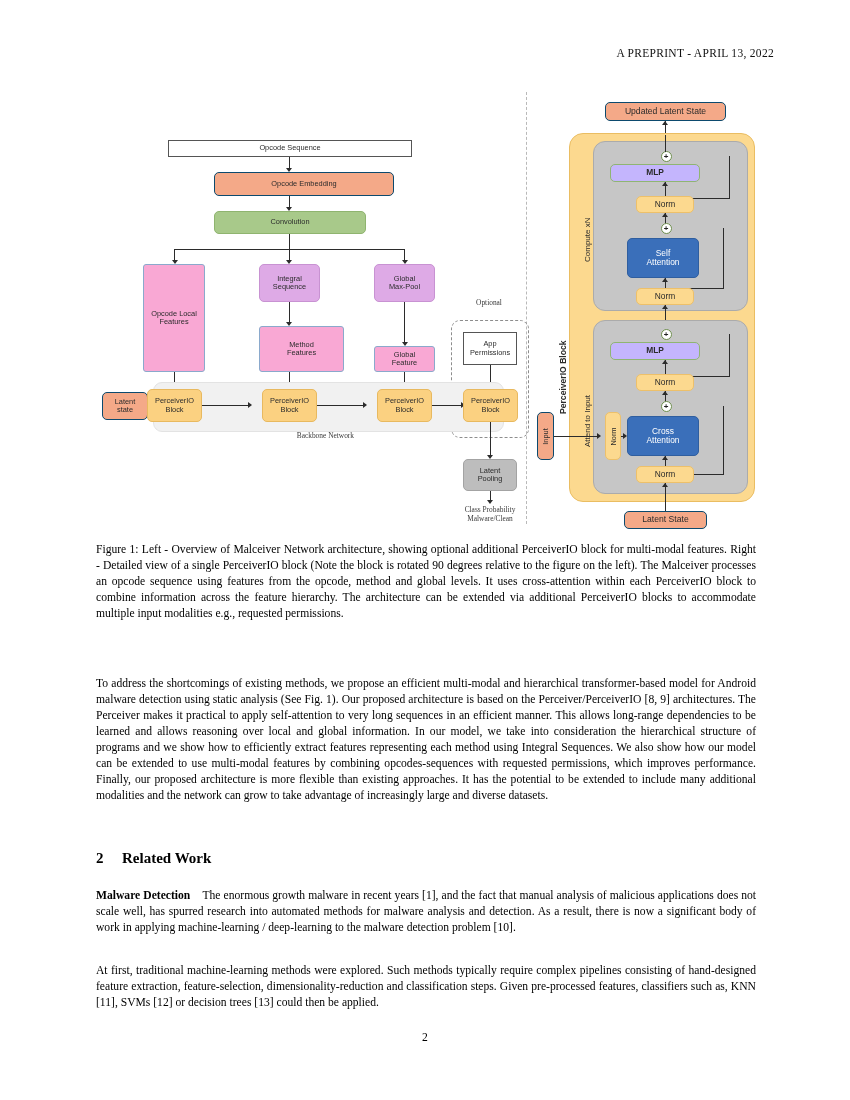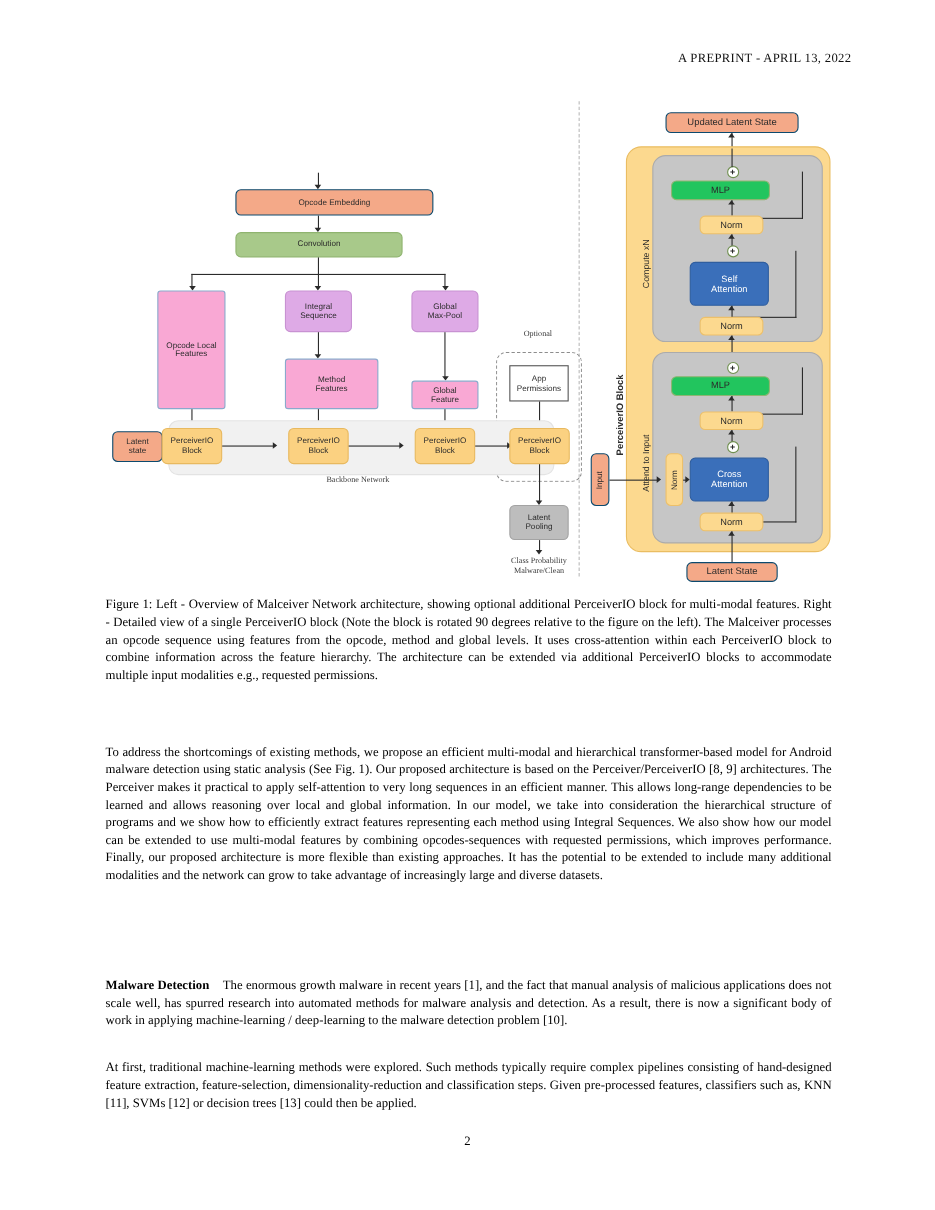--- a/index.html
+++ b/index.html
@@ -38,21 +38,21 @@
   .bx.r2{border-radius:3px;}
   .white{background:#ffffff;border:1px solid #555;}
   .salmon{background:#f4a988;border:1px solid #0c4a6e;}
   .green{background:#a8c98a;border:1px solid #8fb46f;}
   .blue{background:#f9a8d4;border:1px solid #8aa9cc;}
   .purple{background:#deaae6;border:1px solid #c892d2;}
   .amber{background:#fbd181;border:1px solid #e8b95f;}
   .amberlt{background:#fcd98f;border:1px solid #edc06a;}
   .grey{background:#bdbdbd;border:1px solid #a3a3a3;}
   .bluedk{background:#3a6fba;border:1px solid #2f5e9f;color:#fff;}
-  .greenlt{background:#22c55e;border:1px solid #8fb572;}
+  .greenlt{background:#c4b5fd;border:1px solid #8fb572;font-weight:bold;}
 
   .backbone{
     position:absolute;background:#f1f1f1;border:1px solid #e3e3e3;
     border-radius:9px;
   }
   .optional{
     position:absolute;border:1.6px dashed #8d8d8d;border-radius:9px;
     background:transparent;
   }
   .caplbl{
@@ -125,20 +125,21 @@
 <body>
 
 <div class="page">
 
   <div class="runhead">A PREPRINT - APRIL 13, 2022</div>
 
   <div class="figure">
 
     <div class="divider"></div>
 
+    <div class="bx white sq" style="left:72px;top:48px;width:244px;height:17px;">Opcode Sequence</div>
     <div class="ln lnv" style="left:193px;top:65px;height:13px;"></div>
     <div class="ar ar-d" style="left:190.3px;top:76px;"></div>
 
     <div class="bx salmon" style="left:118px;top:80px;width:180px;height:24px;">Opcode Embedding</div>
     <div class="ln lnv" style="left:193px;top:104px;height:13px;"></div>
     <div class="ar ar-d" style="left:190.3px;top:115px;"></div>
 
     <div class="bx green" style="left:118px;top:119px;width:152px;height:23px;">Convolution</div>
 
     <div class="ln lnv" style="left:193px;top:142px;height:16px;"></div>
@@ -295,20 +296,23 @@
     <div class="ln lnv" style="left:569px;top:391px;height:29px;"></div>
     <div class="ar ar-u" style="left:566.3px;top:391px;"></div>
     <div class="bx salmon" style="left:528px;top:419px;width:83px;height:18px;font-size:8.6px;">Latent State</div>
 
   </div>
 
   <div class="caption">Figure 1: Left - Overview of Malceiver Network architecture, showing optional additional PerceiverIO block for multi-modal features. Right - Detailed view of a single PerceiverIO block (Note the block is rotated 90 degrees relative to the figure on the left). The Malceiver processes an opcode sequence using features from the opcode, method and global levels. It uses cross-attention within each PerceiverIO block to combine information across the feature hierarchy. The architecture can be extended via additional PerceiverIO blocks to accommodate multiple input modalities e.g., requested permissions.</div>
 
   <div class="para" style="top:676px;">To address the shortcomings of existing methods, we propose an efficient multi-modal and hierarchical transformer-based model for Android malware detection using static analysis (See Fig. 1). Our proposed architecture is based on the Perceiver/PerceiverIO [8, 9] architectures. The Perceiver makes it practical to apply self-attention to very long sequences in an efficient manner. This allows long-range dependencies to be learned and allows reasoning over local and global information. In our model, we take into consideration the hierarchical structure of programs and we show how to efficiently extract features representing each method using Integral Sequences. We also show how our model can be extended to use multi-modal features by combining opcodes-sequences with requested permissions, which improves performance. Finally, our proposed architecture is more flexible than existing approaches. It has the potential to be extended to include many additional modalities and the network can grow to take advantage of increasingly large and diverse datasets.</div>
 
+  <div class="secnum">
+    <span class="n">2</span><span>Related Work</span>
+  </div>
 
   <div class="para" style="top:888px;"><span class="runlead">Malware Detection</span>&nbsp;&nbsp;&nbsp;&nbsp;<span>The enormous growth malware in recent years [1], and the fact that manual analysis of malicious applications does not scale well, has spurred research into automated methods for malware analysis and detection. As a result, there is now a significant body of work in applying machine-learning / deep-learning to the malware detection problem [10].</span></div>
 
   <div class="para" style="top:963px;">At first, traditional machine-learning methods were explored. Such methods typically require complex pipelines consisting of hand-designed feature extraction, feature-selection, dimensionality-reduction and classification steps. Given pre-processed features, classifiers such as, KNN [11], SVMs [12] or decision trees [13] could then be applied.</div>
 
   <div class="pageno">2</div>
 
 </div>
 
 </body></html>

